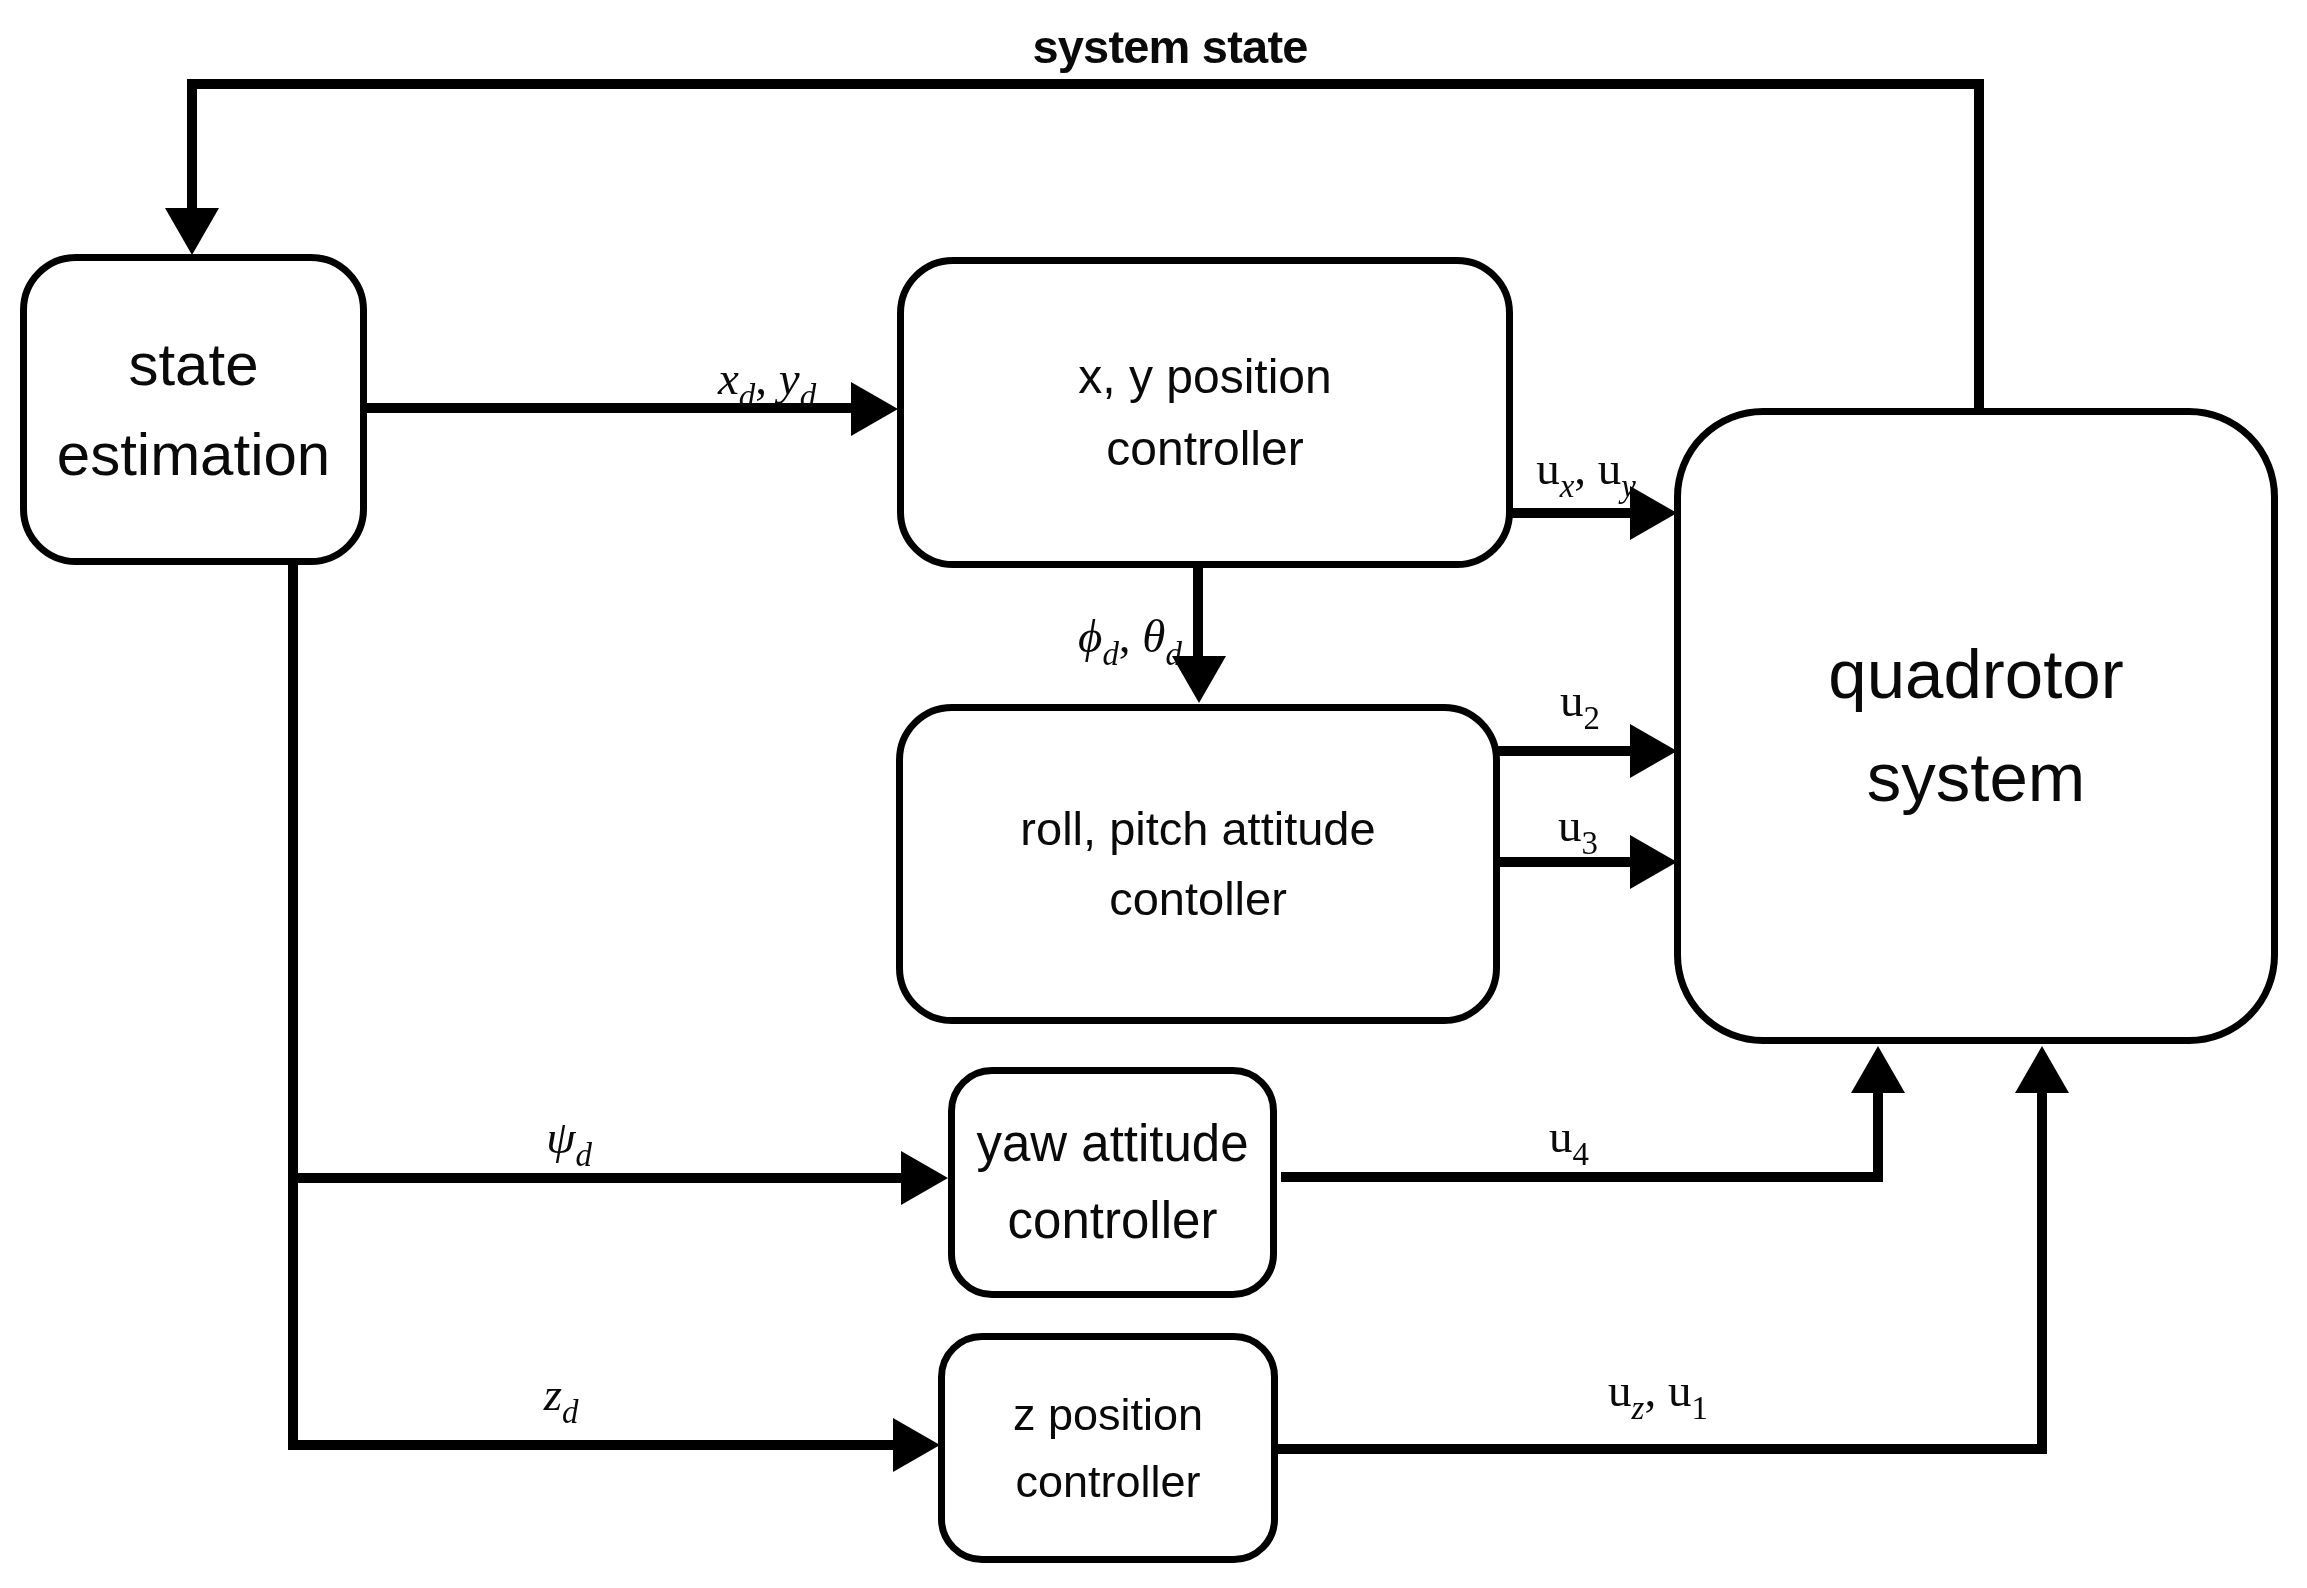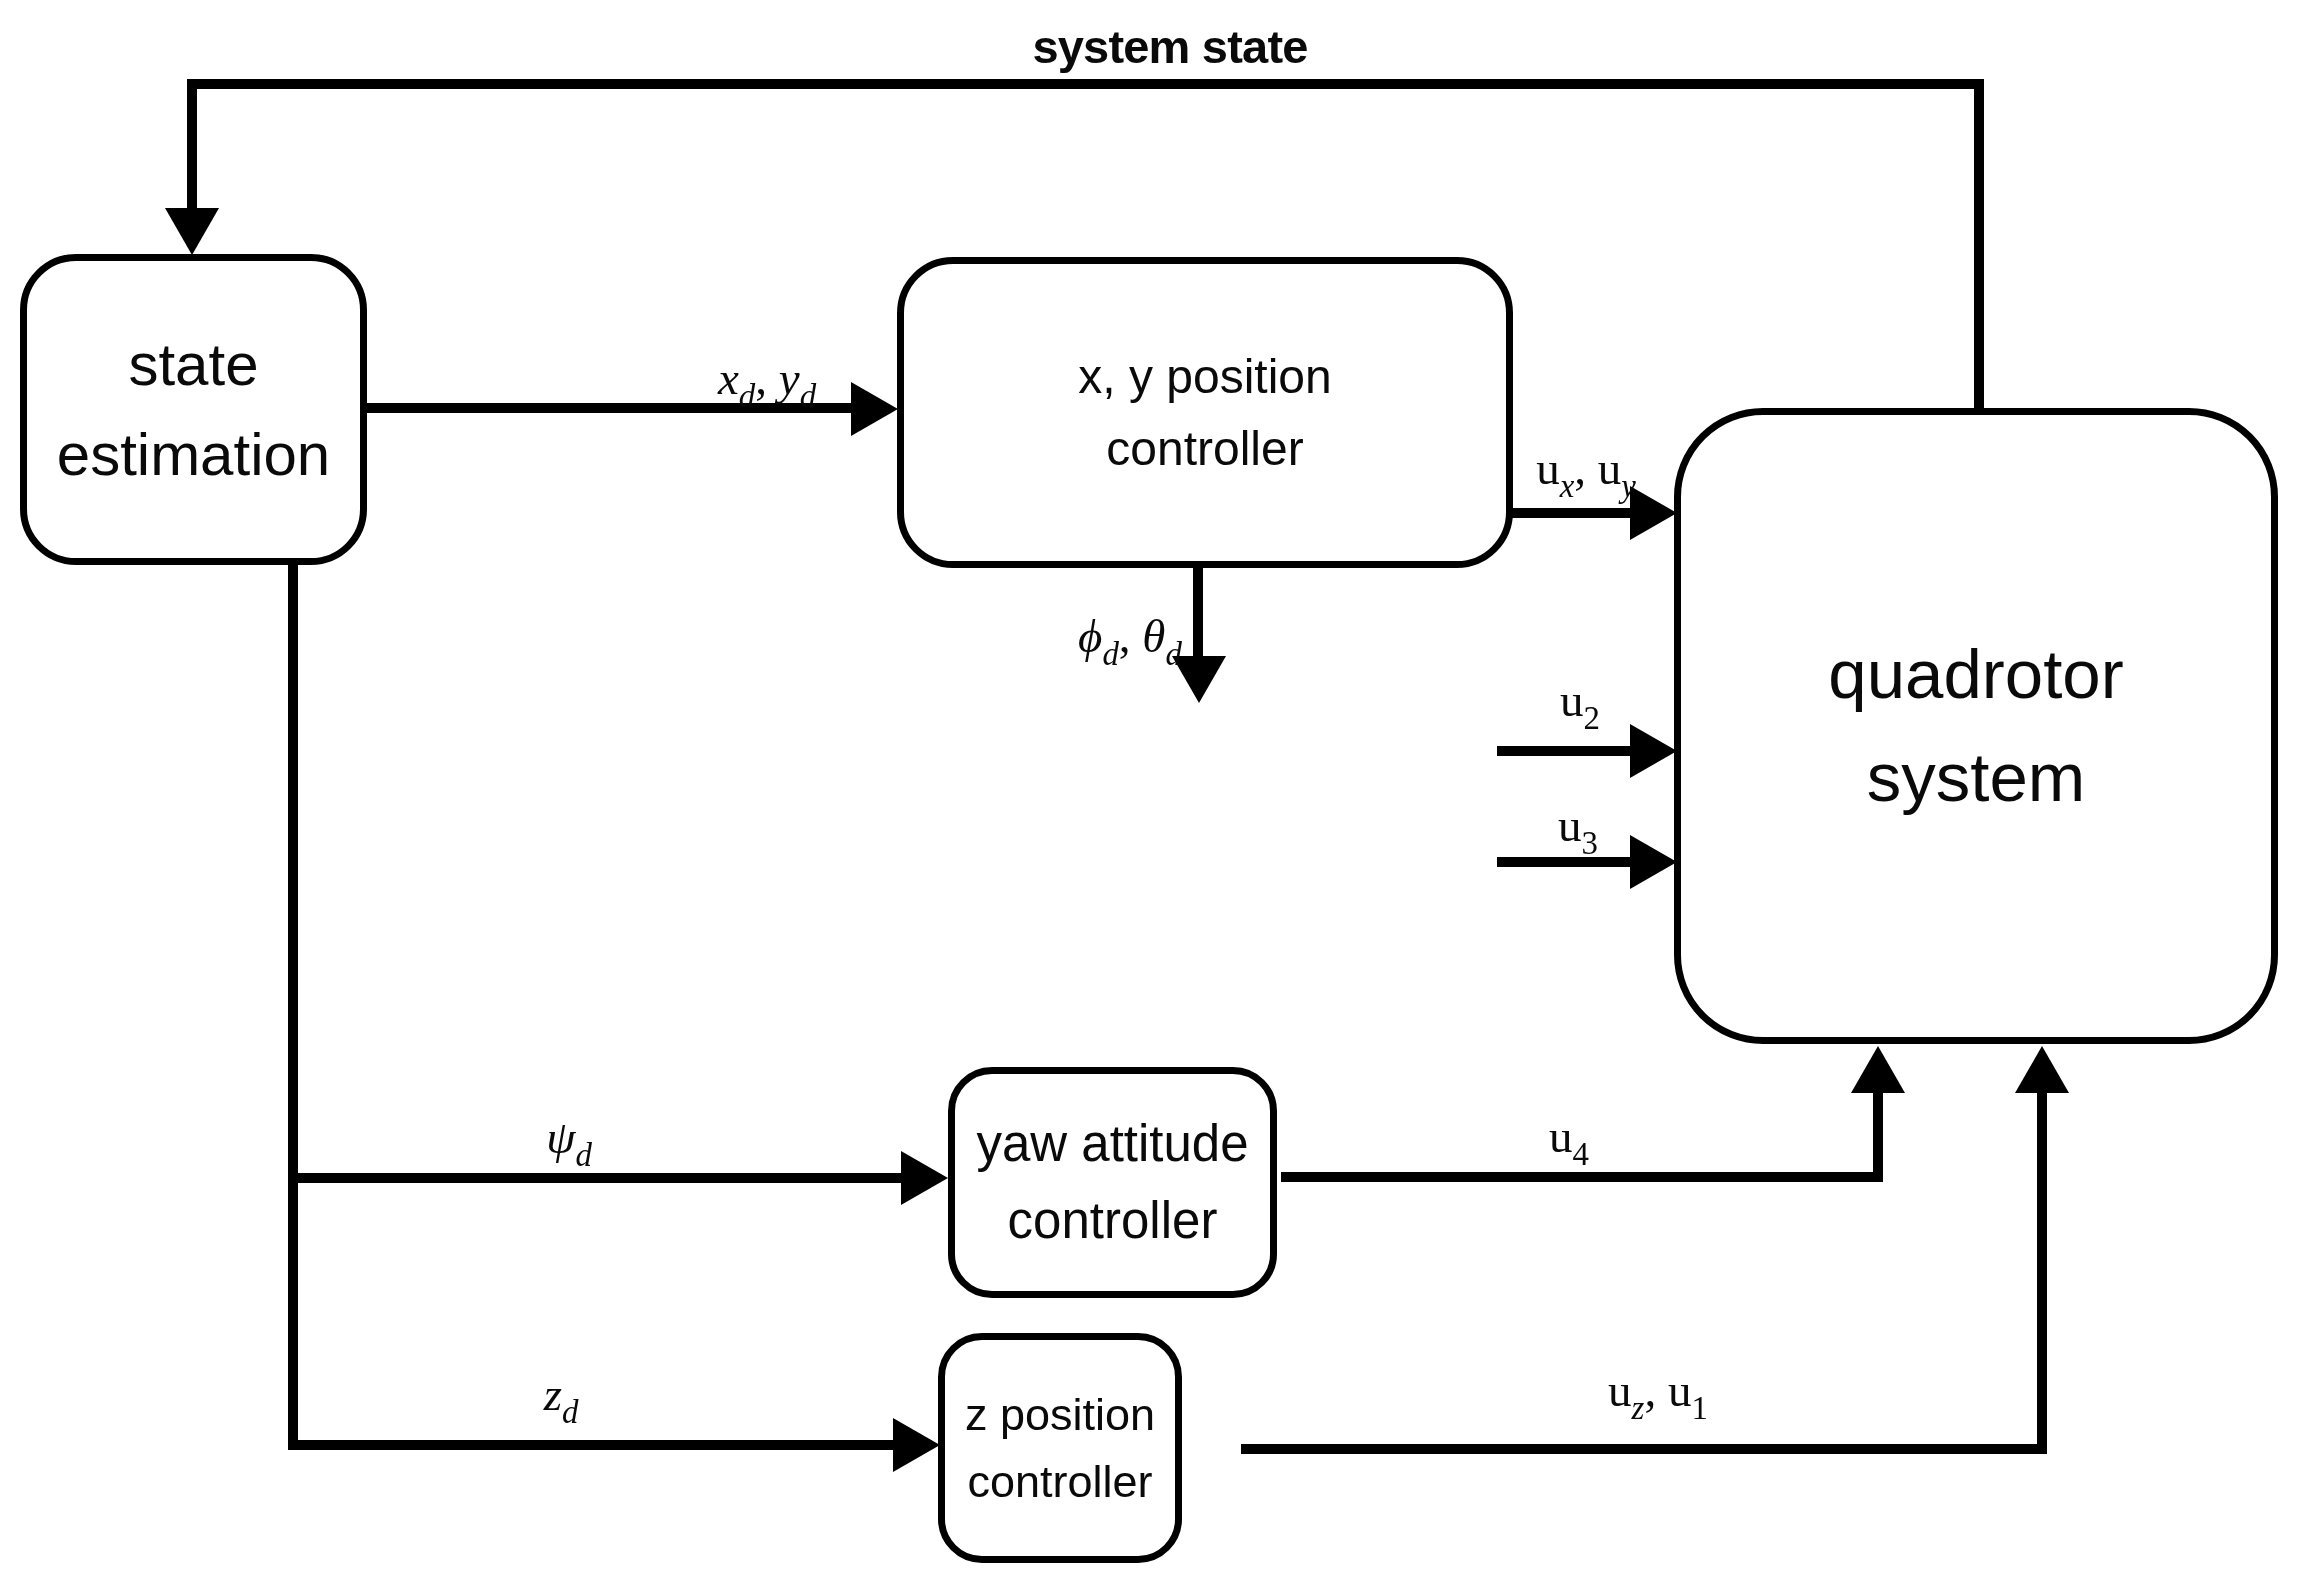--- a/index.html
+++ b/index.html
@@ -65,27 +65,31 @@
   <div class="box" style="left:20px;top:254px;width:347px;height:311px;border-radius:56px;font-size:60px;">
     <div class="bl">state</div>
     <div class="bl">estimation</div>
   </div>
 
   <div class="box" style="left:897px;top:257px;width:616px;height:311px;border-radius:56px;font-size:48px;">
     <div class="bl">x, y position</div>
     <div class="bl">controller</div>
   </div>
 
+  <div class="box" style="left:896px;top:704px;width:604px;height:320px;border-radius:56px;font-size:47px;">
+    <div class="bl">roll, pitch attitude</div>
+    <div class="bl">contoller</div>
+  </div>
 
   <div class="box" style="left:948px;top:1067px;width:329px;height:231px;border-radius:44px;font-size:51px;">
     <div class="bl">yaw attitude</div>
     <div class="bl">controller</div>
   </div>
 
-  <div class="box" style="left:938px;top:1333px;width:244px;height:230px;border-radius:44px;font-size:45px;">
+  <div class="box" style="left:938px;top:1333px;width:340px;height:230px;border-radius:44px;font-size:45px;">
     <div class="bl">z position</div>
     <div class="bl">controller</div>
   </div>
 
   <div class="box" style="left:1674px;top:408px;width:604px;height:636px;border-radius:89px;font-size:69px;">
     <div class="bl">quadrotor</div>
     <div class="bl">system</div>
   </div>
 
   <div class="lbl sys" style="left:1170px;top:46px;text-align:center;">system state</div>

